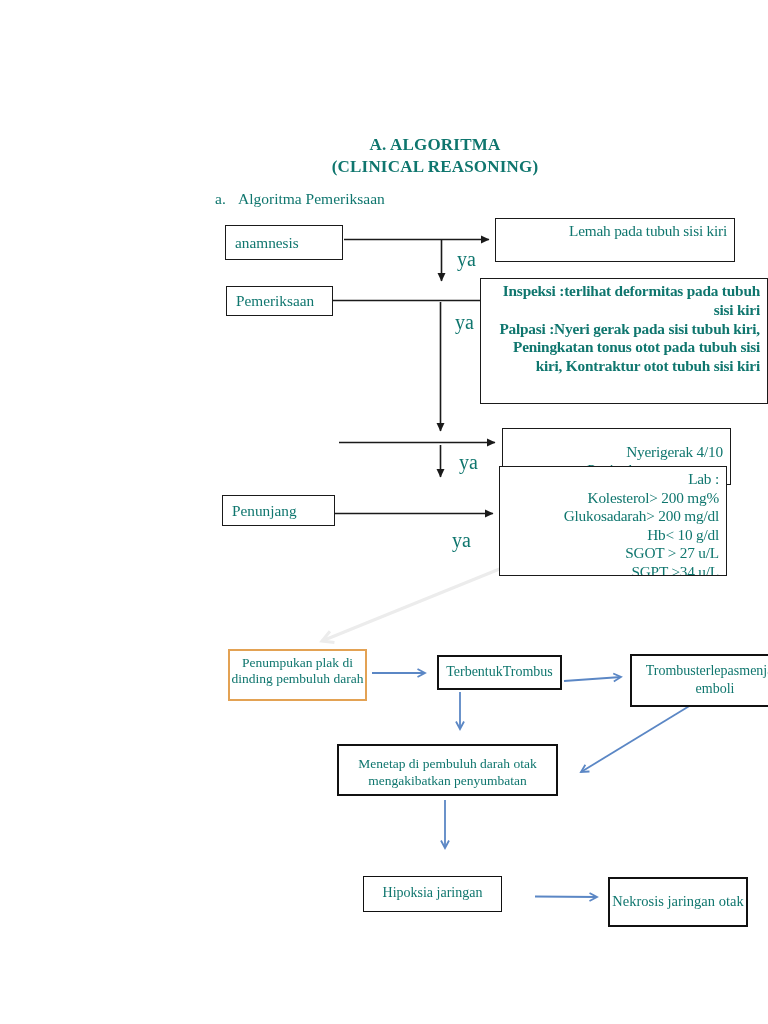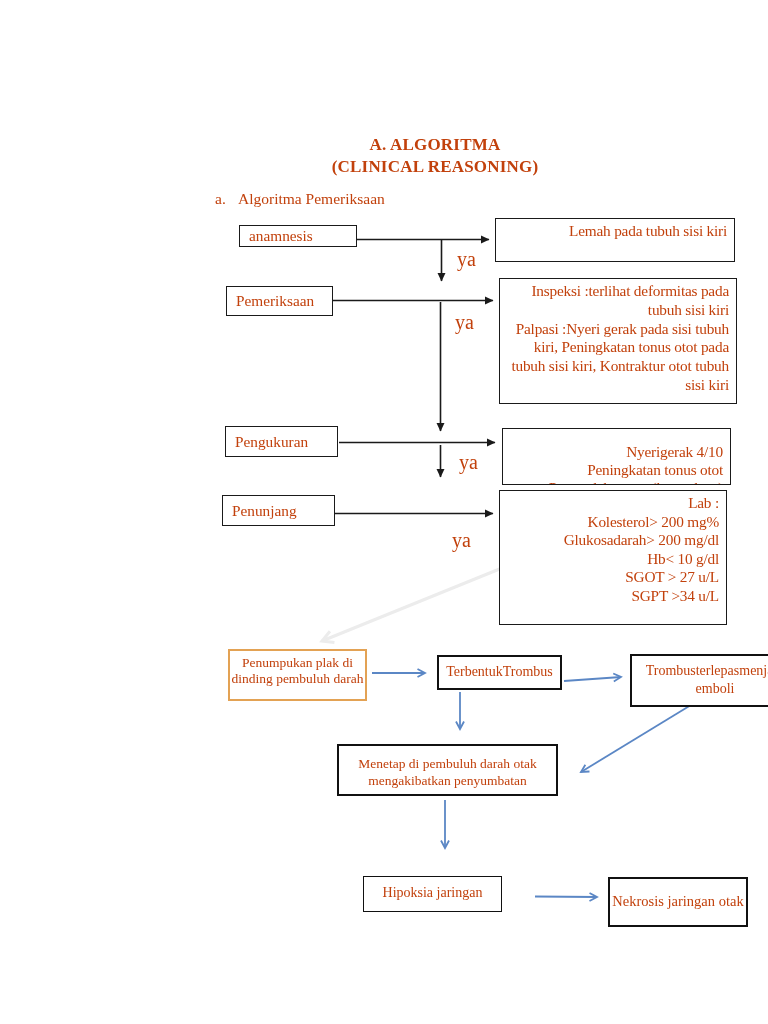--- a/index.html
+++ b/index.html
@@ -4,21 +4,21 @@
 <style>
   * { margin: 0; padding: 0; box-sizing: border-box; }
   html, body { background: #ffffff; }
   .page {
     position: relative;
     width: 768px;
     height: 1024px;
     background: #ffffff;
     overflow: hidden;
     font-family: "Liberation Serif", "DejaVu Serif", serif;
-    color: #c2410c;
+    color: #0f766e;
   }
   .abs { position: absolute; }
   .title {
     left: 235px; top: 134px; width: 400px;
     text-align: center; font-weight: bold;
     font-size: 17px; line-height: 21.5px;
     letter-spacing: 0.2px;
   }
   .section-line {
     left: 215px; top: 190px; width: 400px;
@@ -94,40 +94,37 @@
 
   <div class="abs title">
     <div>A. ALGORITMA</div>
     <div>(CLINICAL REASONING)</div>
   </div>
 
   <div class="abs section-line">
     <span class="marker">a.</span><span>Algoritma Pemeriksaan</span>
   </div>
 
-  <div class="box step-box" style="left:225px; top:225px; width:118px; height:22px;margin-left:14px;">
+  <div class="box step-box" style="left:225px; top:225px; width:118px; height:35px;">
     <span>anamnesis</span>
   </div>
   <div class="box step-box" style="left:226px; top:286px; width:107px; height:30px;">
     <span>Pemeriksaan</span>
-  </div>
-  <div class="box step-box" style="left:225px; top:426px; width:113px; height:31px;">
-    <span>Pengukuran</span>
   </div>
   <div class="box step-box" style="left:222px; top:495px; width:113px; height:31px;">
     <span>Penunjang</span>
   </div>
 
   <div class="box finding" style="left:495px; top:218px; width:240px; height:44px;">Lemah pada tubuh sisi kiri</div>
-  <div class="box finding" style="left:499px; top:278px; width:238px; height:126px;">Inspeksi :terlihat deformitas pada tubuh sisi kiri
+  <div class="box finding" style="left:480px; top:278px; width:288px; height:126px;font-weight:bold;">Inspeksi :terlihat deformitas pada tubuh sisi kiri
 Palpasi :Nyeri gerak pada sisi tubuh kiri, Peningkatan tonus otot pada tubuh sisi kiri, Kontraktur otot tubuh sisi kiri</div>
   <div class="box finding" style="left:502px; top:428px; width:229px; height:57px; line-height:18px; padding-top:14px;">Nyerigerak 4/10
 Peningkatan tonus otot
 Pemendekanotot (kontraktur)</div>
-  <div class="box finding" style="left:499px; top:490px; width:228px; height:135px; line-height:18.5px;">Lab :
+  <div class="box finding" style="left:499px; top:466px; width:228px; height:110px; line-height:18.5px;">Lab :
 Kolesterol&gt; 200 mg%
 Glukosadarah&gt; 200 mg/dl
 Hb&lt; 10 g/dl
 SGOT &gt; 27 u/L
 SGPT &gt;34 u/L</div>
 
   <span class="ya" style="left:457px; top:248px;">ya</span>
   <span class="ya" style="left:455px; top:311px;">ya</span>
   <span class="ya" style="left:459px; top:451px;">ya</span>
   <span class="ya" style="left:452px; top:529px;">ya</span>

